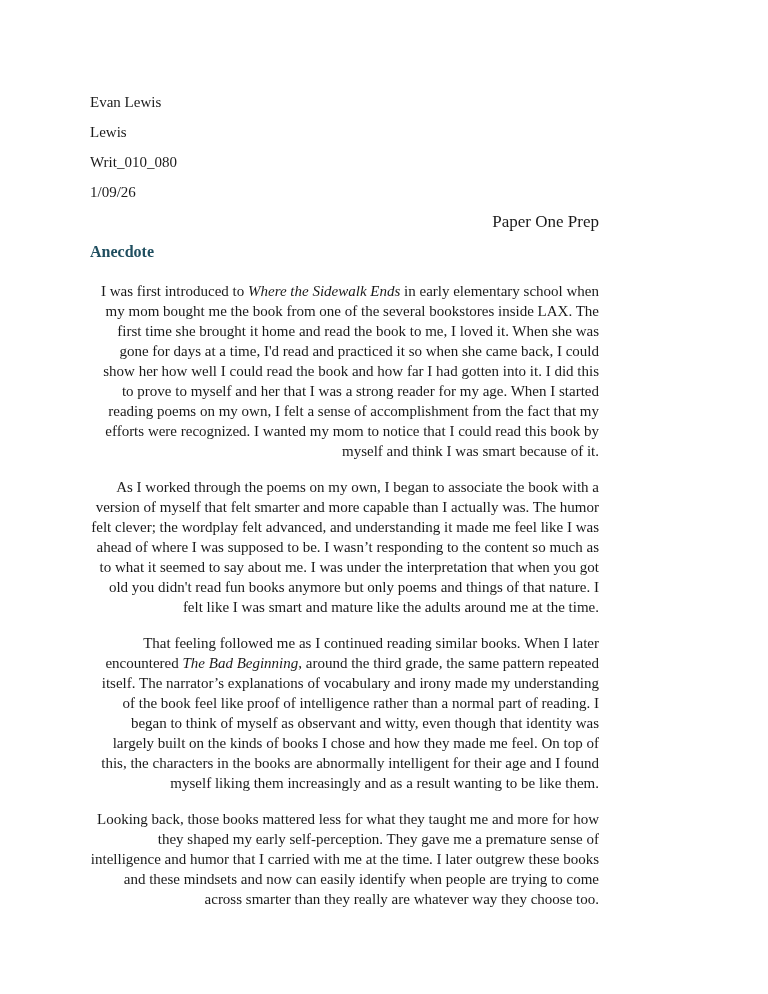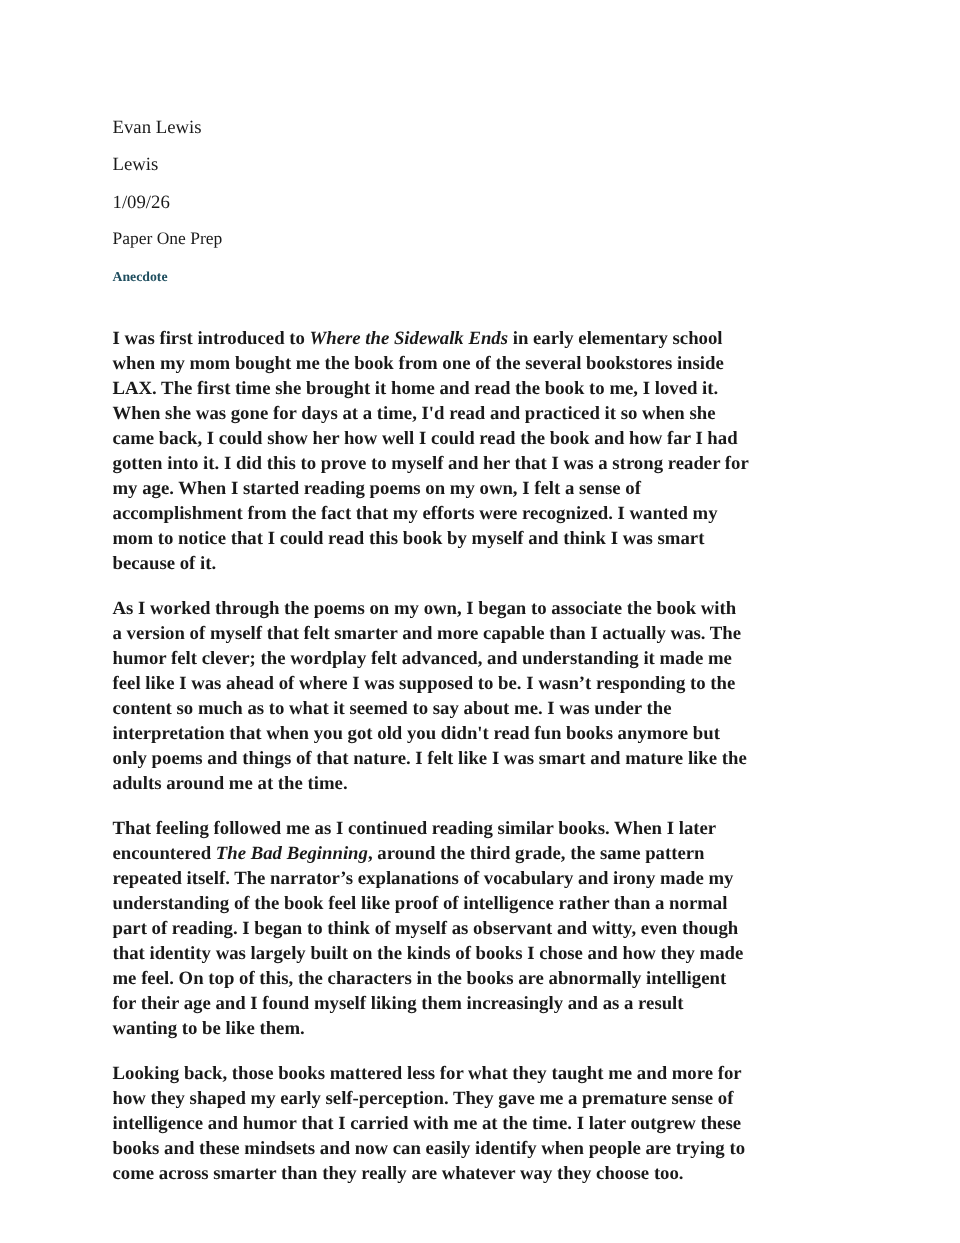--- a/index.html
+++ b/index.html
@@ -21,51 +21,51 @@
     padding: 92px 90px 0 90px;
     background: #ffffff;
   }
   .hdr-line {
     margin: 0 0 10px 0;
     font-size: 15px;
     line-height: 20px;
   }
   .doc-title {
     margin: 0 0 10px 0;
-    font-size: 14px;
+    font-size: 17px;
     line-height: 20px;
-    text-align: left;
+    text-align: right;
   }
   .section-heading {
-    margin: 10px 0 29px 0;
-    font-size: 11px;
+    margin: 10px 0 19px 0;
+    font-size: 16px;
     line-height: 20px;
     font-weight: bold;
     color: #1f4e5f; 
   }
   .para {
     margin: 0 0 16px 0;
     font-size: 15px;
     line-height: 20px;
-    text-align: left;
-    font-weight: bold;
+    text-align: right;
   }
   .para .em {
     font-style: italic;
   }
 </style>
 </head>
 <body style="color: rgb(26, 26, 26);">
 
 <div class="page" style="background: rgb(255, 255, 255);">
 
   <div id="header-lines">
 
   <p class="hdr-line">Evan Lewis</p>
       <p class="hdr-line">Lewis</p>
+      <p class="hdr-line">Writ_010_080</p>
       <p class="hdr-line">1/09/26</p>
     </div>
 
   <p class="doc-title">Paper One Prep</p>
 
   <p class="section-heading" style="color: rgb(31, 78, 95);">Anecdote</p>
 
   <div id="paragraphs">
 
   <p class="para"><span>I was first introduced to </span><span class="em">Where the Sidewalk Ends</span><span> in early elementary school when my mom bought me the book from one of the several bookstores inside LAX. The first time she brought it home and read the book to me, I loved it. When she was gone for days at a time, I'd read and practiced it so when she came back, I could show her how well I could read the book and how far I had gotten into it. I did this to prove to myself and her that I was a strong reader for my age. When I started reading poems on my own, I felt a sense of accomplishment from the fact that my efforts were recognized. I wanted my mom to notice that I could read this book by myself and think I was smart because of it.</span></p>

